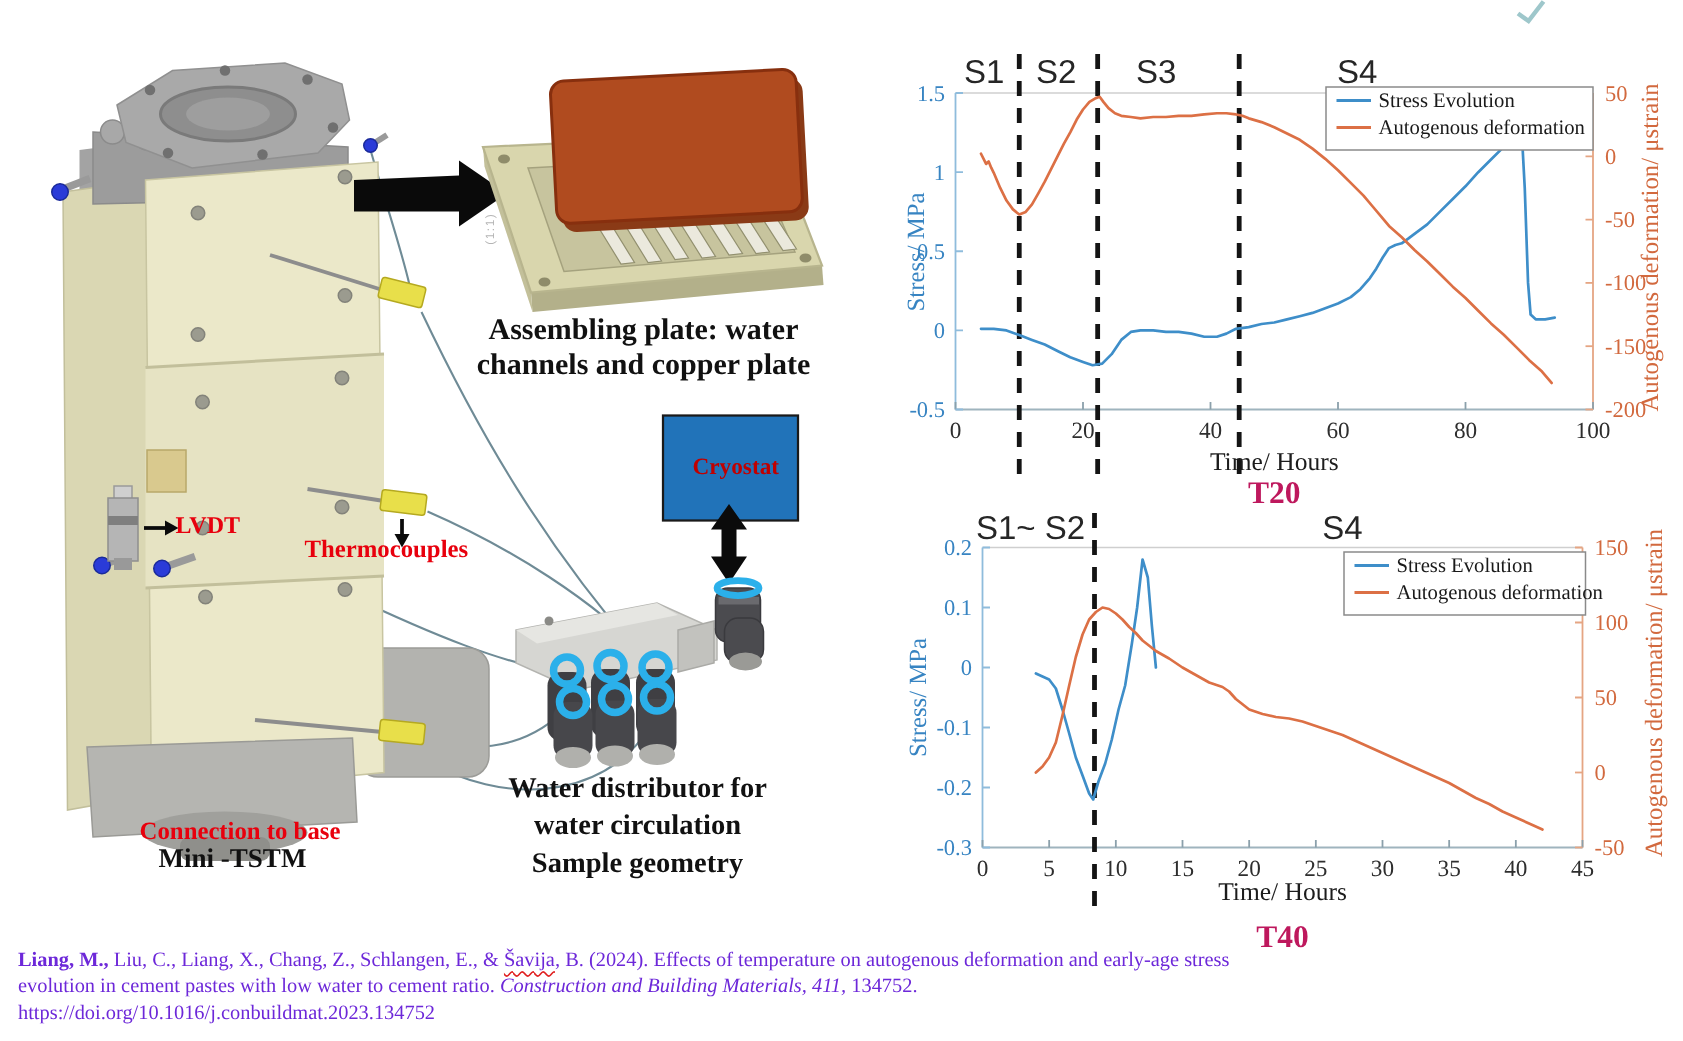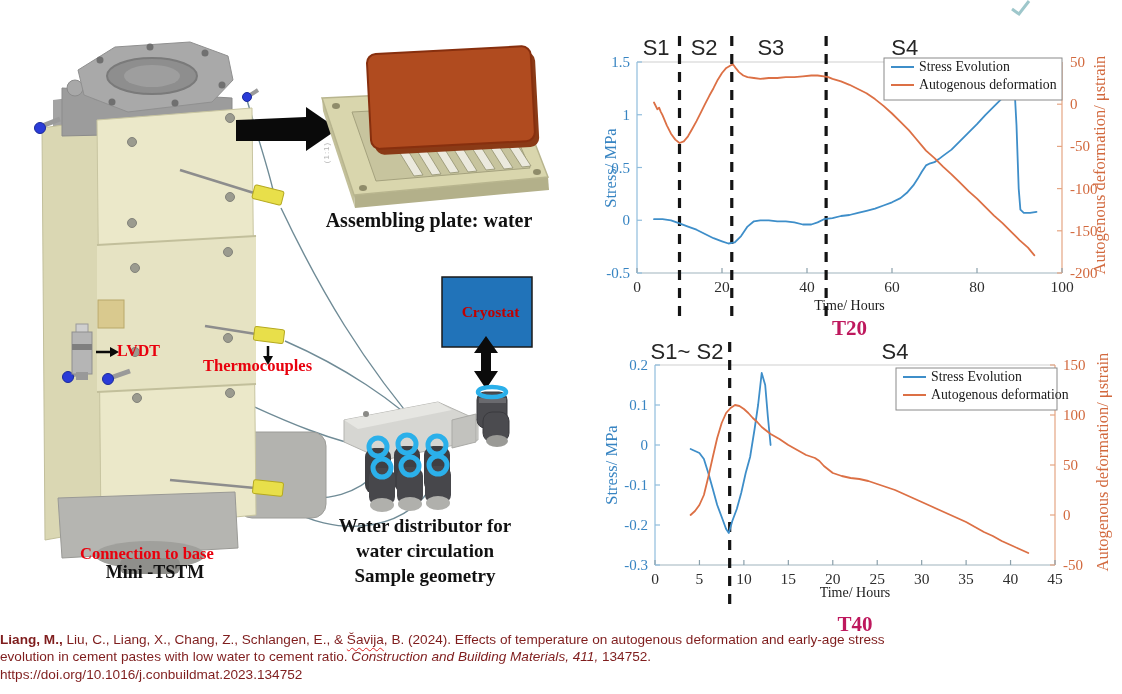--- a/index.html
+++ b/index.html
@@ -5,26 +5,26 @@
   html,body{margin:0;padding:0;background:#fff;}
   #fig{position:relative;width:1122px;height:694px;background:#ffffff;overflow:hidden;
        font-family:"Liberation Sans",sans-serif;}
   .abs{position:absolute;}
   .dlabel{font-family:"Liberation Serif",serif;font-weight:bold;color:#111;text-align:center;}
   .rlabel{font-family:"Liberation Serif",serif;font-weight:bold;color:#e8000d;}
   .chart-block{position:absolute;}
   .chart-title{position:absolute;text-align:center;font-family:Liberation Serif, serif;
                font-weight:bold;font-size:21px;color:#be185d;}
   .chart-xlabel{position:absolute;text-align:center;font-family:"Liberation Serif",serif;
-                font-size:14px;color:#1c1c1c;}
+                font-size:17px;color:#1c1c1c;}
   .ylab{position:absolute;text-align:center;font-family:"Liberation Serif",serif;font-size:16.5px;
         transform:rotate(-90deg);white-space:nowrap;}
   .ylab-left{color:#3784c2;}
   .ylab-right{color:#d2693e;}
-  #citation{position:absolute;left:0;top:631px;width:1110px;font-size:13.6px;line-height:17.4px;color:#7f1d1d;}
+  #citation{position:absolute;left:12px;top:631px;width:1110px;font-size:13.6px;line-height:17.4px;color:#6d28d9;font-family:Liberation Serif, serif;}
   #citation .b{font-weight:bold;}
   #citation .i{font-style:italic;text-align:center;}
   #citation .sp{text-decoration:underline wavy #e02020 1px;text-underline-offset:3px;}
   .cryostat-text{position:absolute;left:442px;top:277px;width:97px;height:70px;display:flex;
                  align-items:center;justify-content:center;font-family:"Liberation Serif",serif;
                  font-weight:bold;font-size:15.5px;color:#c00000;}
   .scalemark{position:absolute;left:316px;top:148px;font-size:8px;color:#b5b5b5;
              transform:rotate(-90deg);letter-spacing:1px;}
 </style>
 </head>
@@ -195,23 +195,24 @@
         <rect x="479" y="398" width="27" height="5" fill="#6a6a6e"></rect>
         <ellipse cx="492" cy="392" rx="14" ry="5" fill="none" stroke="#2bb0ea" stroke-width="4.5"></ellipse>
       </g>
     </g>
 
     <polyline points="1012,9 1019,14 1029,1" fill="none" stroke="#9ec7cb" stroke-width="3"></polyline>
   </svg>
 
   <div class="abs rlabel" style="left:117px;top:342px;font-size:16px">LVDT</div>
   <div class="abs rlabel" style="left:203px;top:356px;font-size:16.5px">Thermocouples</div>
-  <div class="abs rlabel" style="left:80px;top:544px;width:160px;text-align:left;font-size:16.5px">Connection to base</div>
+  <div class="abs rlabel" style="left:80px;top:544px;width:160px;text-align:center;font-size:16.5px">Connection to base</div>
   <div class="abs dlabel" style="left:75px;top:562px;width:160px;font-size:18px">Mini -TSTM</div>
   <div class="abs dlabel" style="left:313px;top:209px;width:232px;font-size:20px">Assembling plate: water</div>
+  <div class="abs dlabel" style="left:308px;top:232px;width:242px;font-size:20px">channels and copper plate</div>
   <div class="cryostat-text">Cryostat</div>
   <div class="abs dlabel" style="left:329px;top:515px;width:192px;font-size:19px">Water distributor for</div>
   <div class="abs dlabel" style="left:329px;top:540px;width:192px;font-size:19px">water circulation</div>
   <div class="abs dlabel" style="left:329px;top:565px;width:192px;font-size:19px">Sample geometry</div>
   <div class="scalemark">(1:1)</div>
 
   <div class="chart-block" style="left:595px;top:28px;width:527px;height:312px">
     <svg id="svg-chart-0" width="527" height="312">
         <line x1="42" y1="34" x2="467" y2="34" stroke="#cfcfcf" stroke-width="1"></line>
         <line x1="42" y1="245" x2="467" y2="245" stroke="#9fb4be" stroke-width="1.2"></line>

